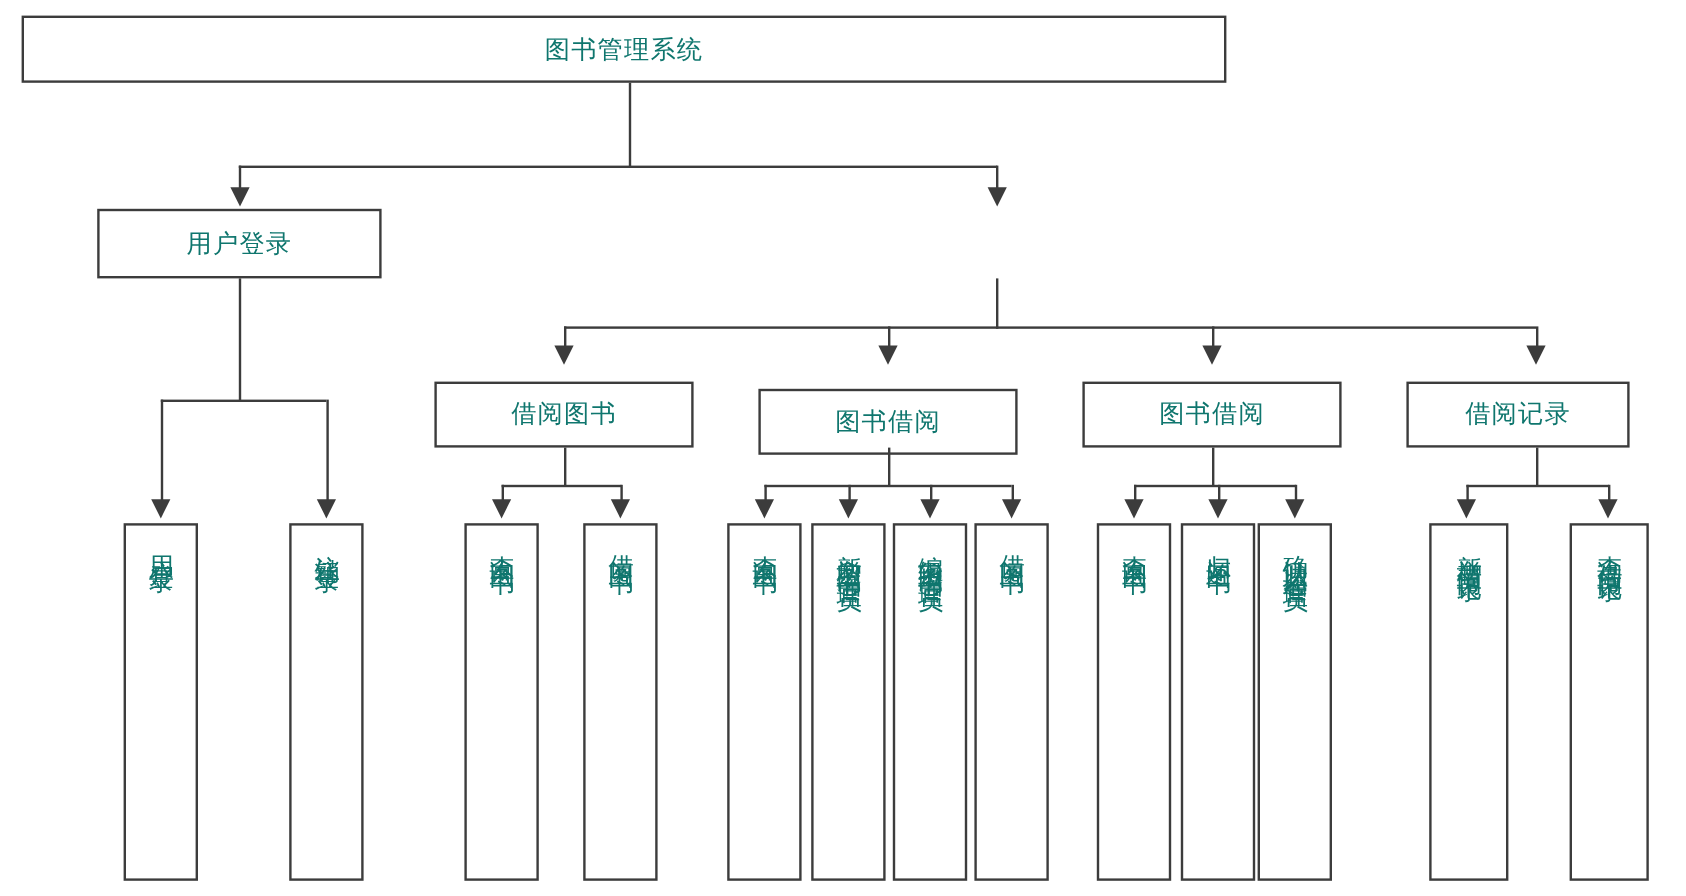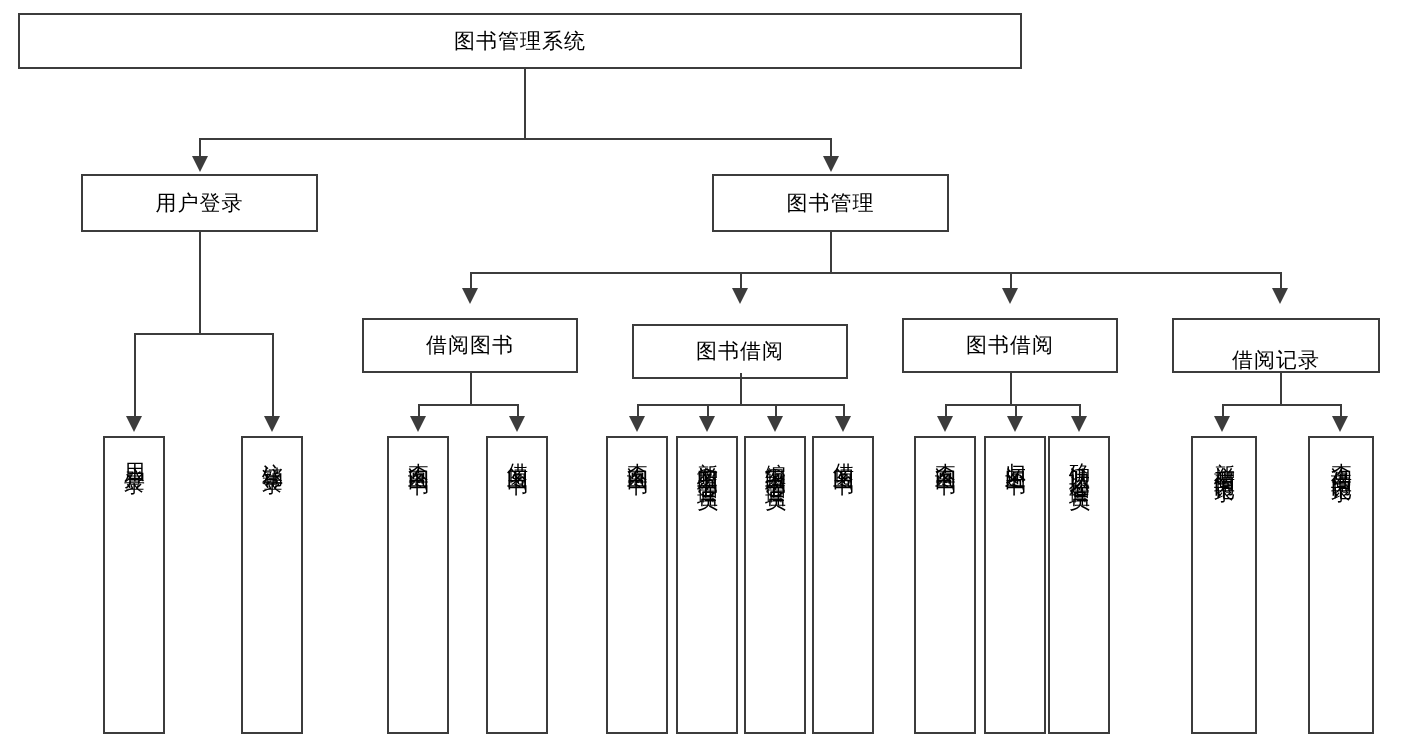--- a/index.html
+++ b/index.html
@@ -11,21 +11,21 @@
 
   
   .node{
     position:absolute;
     box-sizing:border-box;
     background:#ffffff;
     border:2px solid #3c3c3c;
     display:flex;
     align-items:center;
     justify-content:center;
-    color:#000000;
+    color:#0f766e;
     line-height:1.0;
   }
   .node.h{               
     font-size:21px;
     letter-spacing:1px;
   }
   .node.v{               
     font-size:21px;
     align-items:flex-start;
     padding-top:8px;
@@ -70,23 +70,20 @@
   <div class="vline" style="left:524px;top:69px;height:70px;"></div>
   <div class="hline" style="left:199px;top:138px;width:632px;"></div>
   <div class="vline" style="left:199px;top:138px;height:20px;"></div>
   <div class="arrow" style="left:192px;top:156px;"></div>
   <div class="vline" style="left:830px;top:138px;height:20px;"></div>
   <div class="arrow" style="left:823px;top:156px;"></div>
 
   <div class="node h" style="left:81px;top:174px;width:237px;height:58px;">
     <span>用户登录</span>
   </div>
-  <div class="node h" style="left:712px;top:174px;width:237px;height:58px;">
-    <span>图书管理</span>
-  </div>
 
   <div class="vline" style="left:199px;top:232px;height:102px;"></div>
   <div class="hline" style="left:134px;top:333px;width:138px;"></div>
   <div class="vline" style="left:134px;top:333px;height:85px;"></div>
   <div class="arrow" style="left:126px;top:416px;"></div>
   <div class="vline" style="left:272px;top:333px;height:85px;"></div>
   <div class="arrow" style="left:264px;top:416px;"></div>
 
   <div class="vline" style="left:830px;top:232px;height:42px;"></div>
   <div class="hline" style="left:470px;top:272px;width:810px;"></div>
@@ -101,21 +98,21 @@
 
   <div class="node h" style="left:362px;top:318px;width:216px;height:55px;">
     <span>借阅图书</span>
   </div>
   <div class="node h" style="left:632px;top:324px;width:216px;height:55px;">
     <span>图书借阅</span>
   </div>
   <div class="node h" style="left:902px;top:318px;width:216px;height:55px;">
     <span>图书借阅</span>
   </div>
-  <div class="node h" style="left:1172px;top:318px;width:208px;height:55px;align-items:flex-end;">
+  <div class="node h" style="left:1172px;top:318px;width:186px;height:55px;">
     <span>借阅记录</span>
   </div>
 
   <div class="vline" style="left:470px;top:373px;height:32px;"></div>
   <div class="hline" style="left:418px;top:404px;width:100px;"></div>
   <div class="vline" style="left:418px;top:404px;height:14px;"></div>
   <div class="arrow" style="left:410px;top:416px;"></div>
   <div class="vline" style="left:517px;top:404px;height:14px;"></div>
   <div class="arrow" style="left:509px;top:416px;"></div>
 

